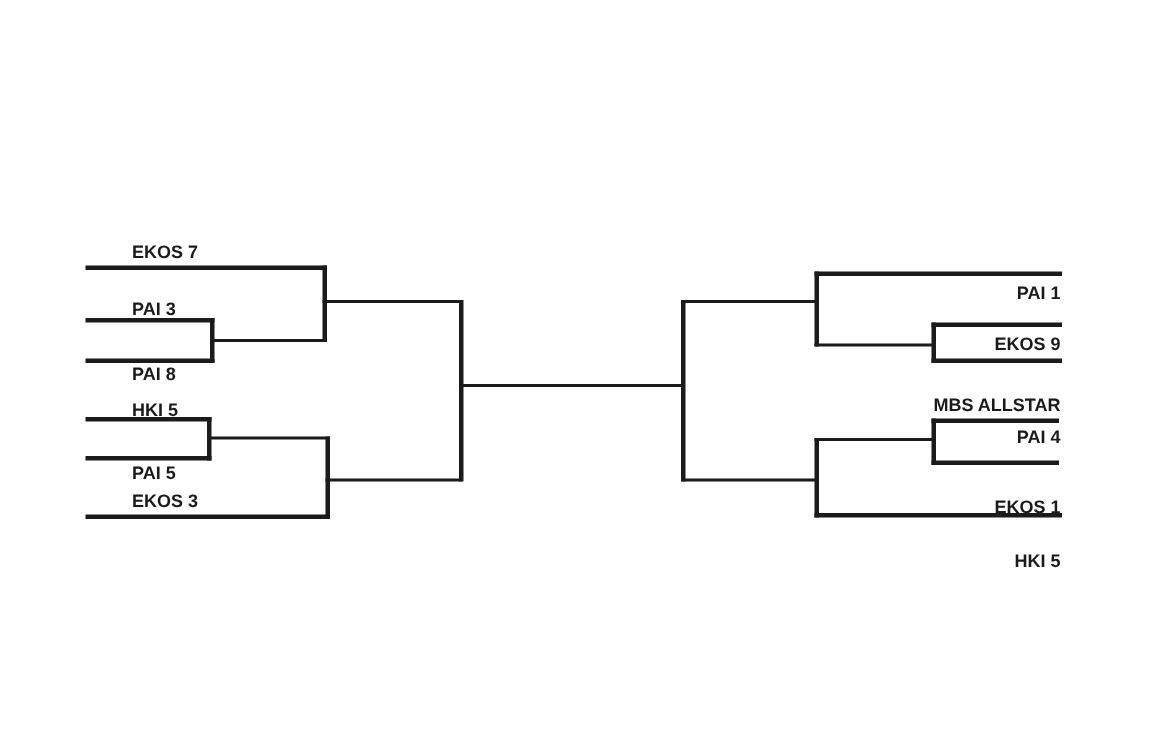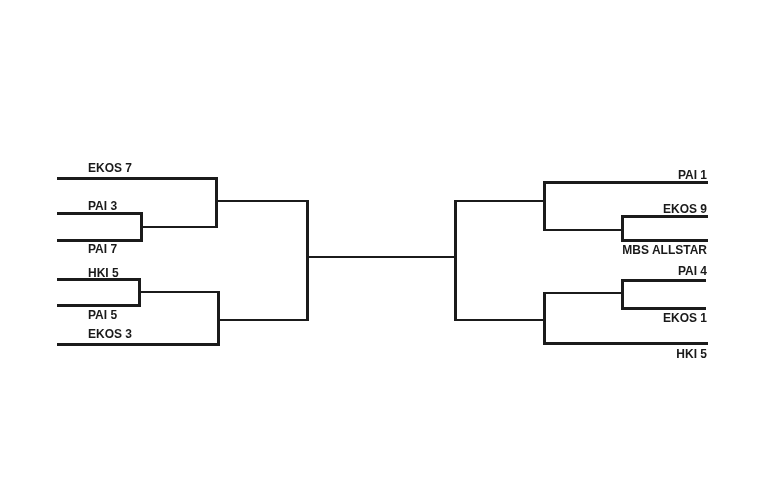--- a/index.html
+++ b/index.html
@@ -32,35 +32,35 @@
   .label {
     position: absolute;
     font-size: 12px;
     font-weight: bold;
     line-height: 12px;
     color: var(--text);
     white-space: nowrap;
     letter-spacing: 0px;
   }
   .label.left  { left: 58px; text-align: left; margin-left: 30px; }
-  .label.right { right: 61px; text-align: right; }
+  .label.right { right: 61px; text-align: right; margin-top: 20px; }
 </style>
 </head>
 <body>
 
 <div class="stage">
 
   <div class="label left" style="top:162px">EKOS 7</div>
   <div class="h" style="left:57px; top:177px; width:161px"></div>
 
   <div class="label left" style="top:200px">PAI 3</div>
   <div class="h" style="left:57px; top:212px; width:86px"></div>
 
   <div class="h" style="left:57px; top:239px; width:86px"></div>
-  <div class="label left" style="top:243px">PAI 7</div>
+  <div class="label left" style="top:243px">PAI 8</div>
 
   <div class="v" style="left:140px; top:212px; height:30px"></div>
   <div class="h conn" style="left:140px; top:226px; width:78px"></div>
 
   <div class="v" style="left:215px; top:177px; height:51px"></div>
   <div class="h conn" style="left:215px; top:200px; width:93px"></div>
 
   <div class="label left" style="top:267px">HKI 5</div>
   <div class="h" style="left:57px; top:278px; width:84px"></div>
 

